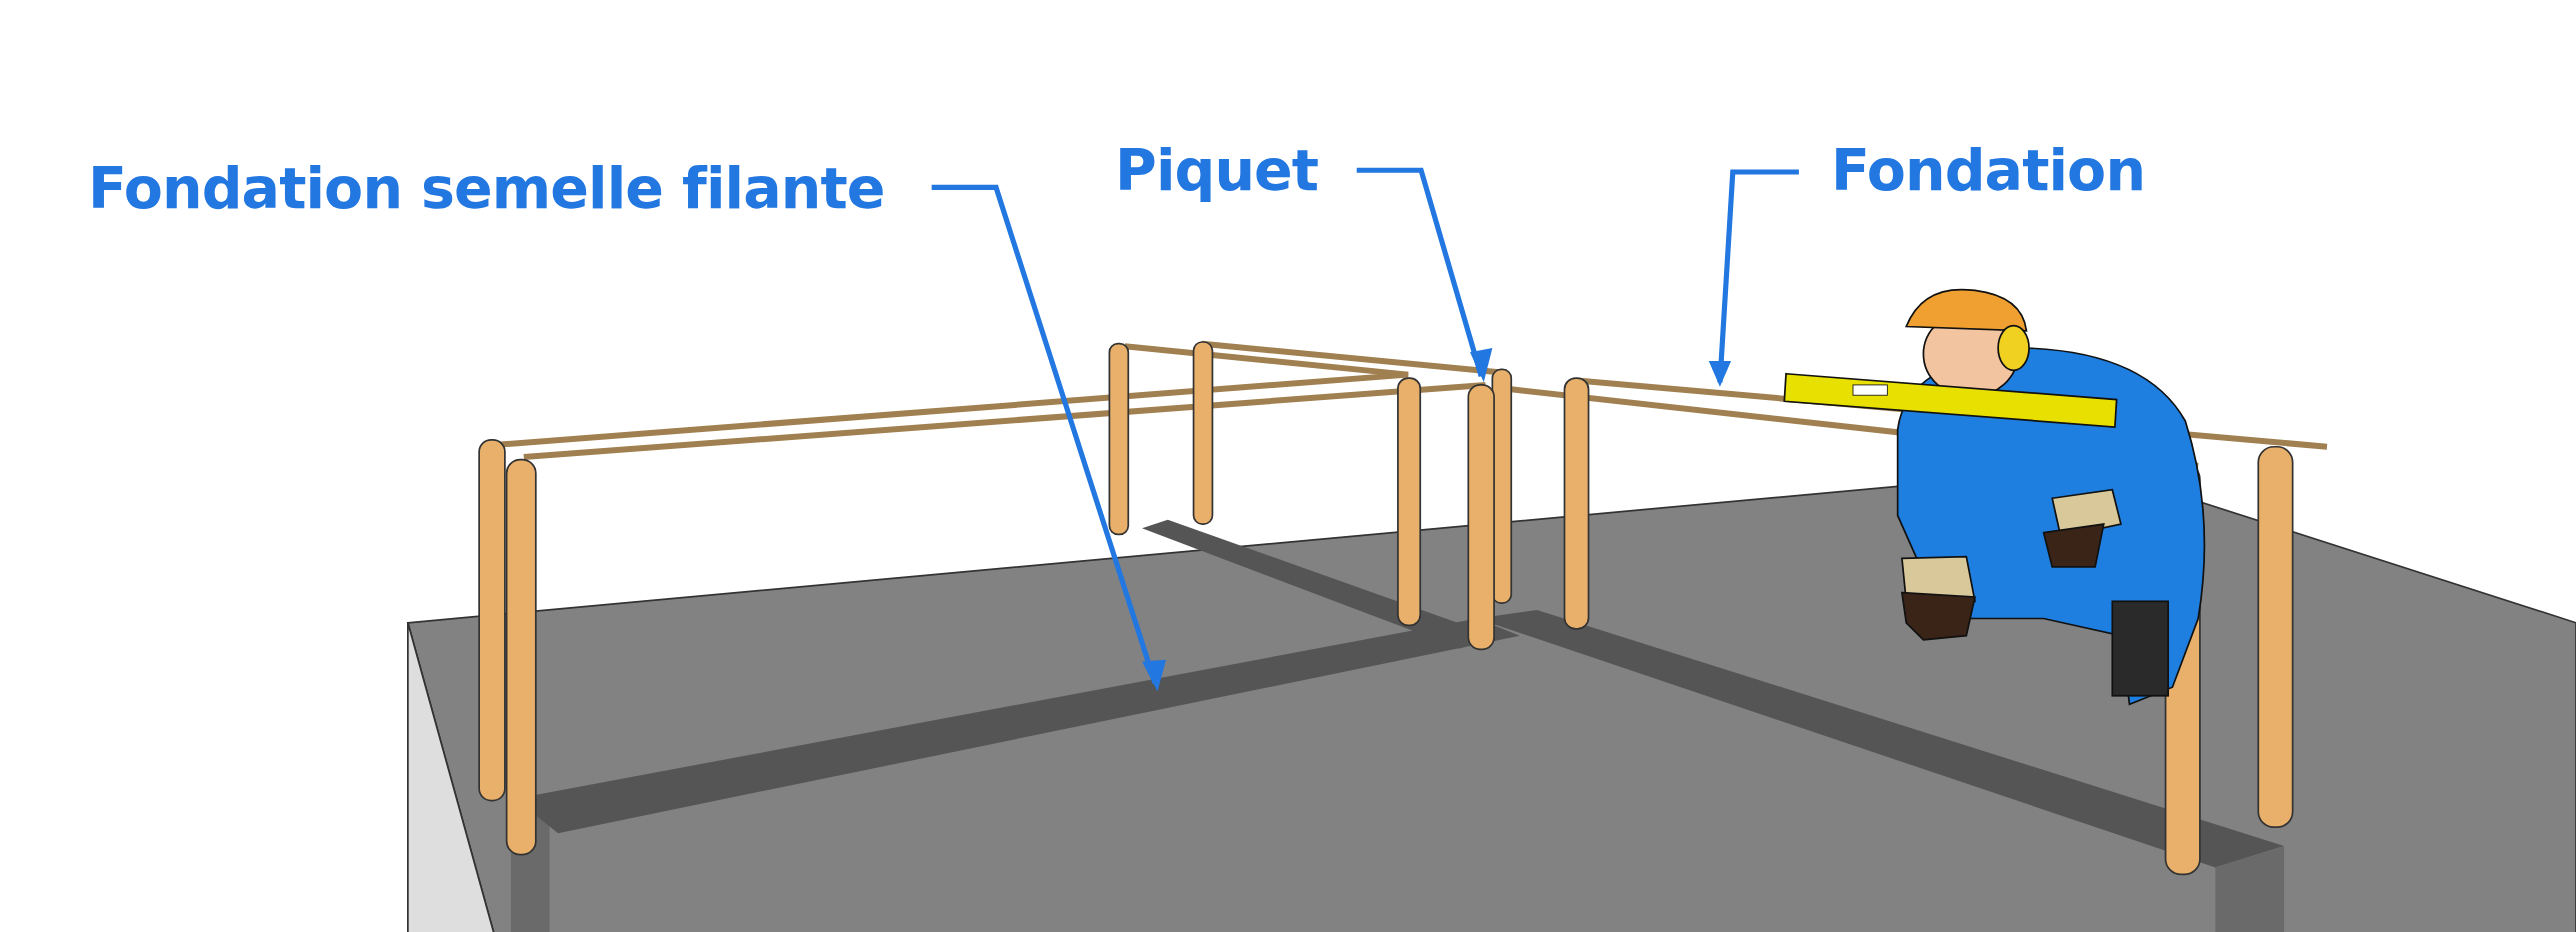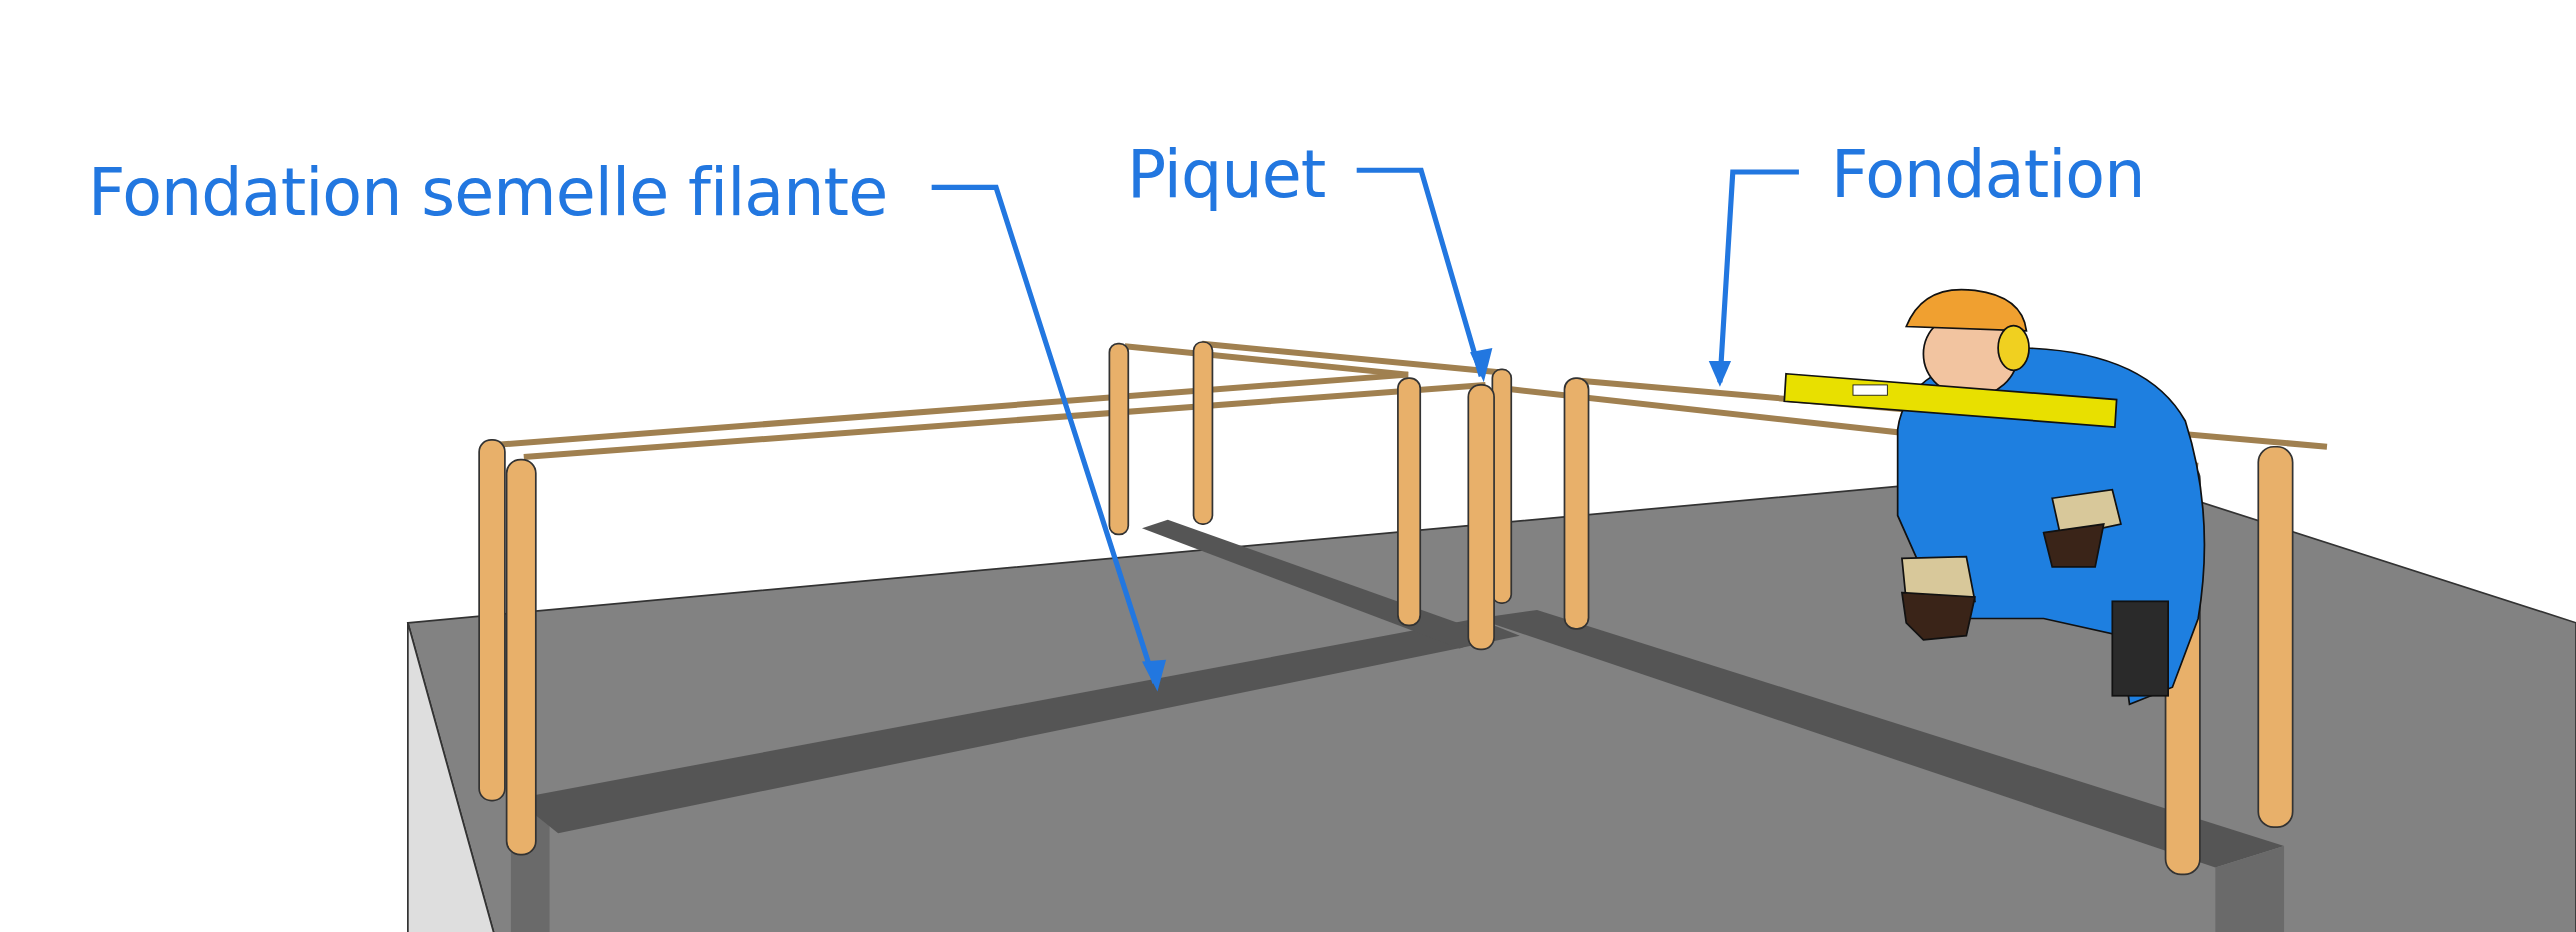--- a/index.html
+++ b/index.html
@@ -1,18 +1,18 @@
 <!DOCTYPE html>
 <html style="font-size:13.7px"><head>
 <meta charset="utf-8">
 <style>
   html,body{margin:0;padding:0;background:#fff;}
   body{width:2576px;height:933px;position:relative;overflow:hidden;font-family:"DejaVu Sans",sans-serif;}
   svg{position:absolute;left:0;top:0;}
-  .label{position:absolute;color:#2277e0;font-weight:normal;font-family:"DejaVu Sans",sans-serif;font-size:65px;letter-spacing:-0.9px;white-space:nowrap;}
+  .label{position:absolute;color:#2277e0;font-weight:bold;font-family:"DejaVu Sans",sans-serif;font-size:57px;letter-spacing:-0.9px;white-space:nowrap;}
 </style>
 </head>
 <body>
 
 <svg width="2576" height="933" viewBox="0 0 3000 1086">
 
   <polygon points="475,725 2440,545 3000,725 3000,1086 575,1086" fill="#828282" stroke="#333" stroke-width="2"></polygon>
   <polygon points="475,725 575,1086 475,1086" fill="#dedede" stroke="#333" stroke-width="2"></polygon>
   <polygon points="595,935 640,935 640,1086 595,1086" fill="#6a6a6a"></polygon>
 
@@ -63,15 +63,15 @@
     <polyline points="2095,200 2018,200 2003,445"></polyline>
   </g>
   <g fill="#2277e0">
     <polygon points="1330,770 1358,768 1348,805"></polygon>
     <polygon points="1712,410 1738,405 1728,445"></polygon>
     <polygon points="1990,420 2016,420 2003,450"></polygon>
   </g>
 </svg>
 
 <div class="label" style="left:88px;top:155px;">Fondation semelle filante</div>
-<div class="label" style="left:1115px;top:137px;margin-left:12px;">Piquet</div>
+<div class="label" style="left:1115px;top:137px;">Piquet</div>
 <div class="label" style="left:1831px;top:137px;">Fondation</div>
 
 
 </body></html>

